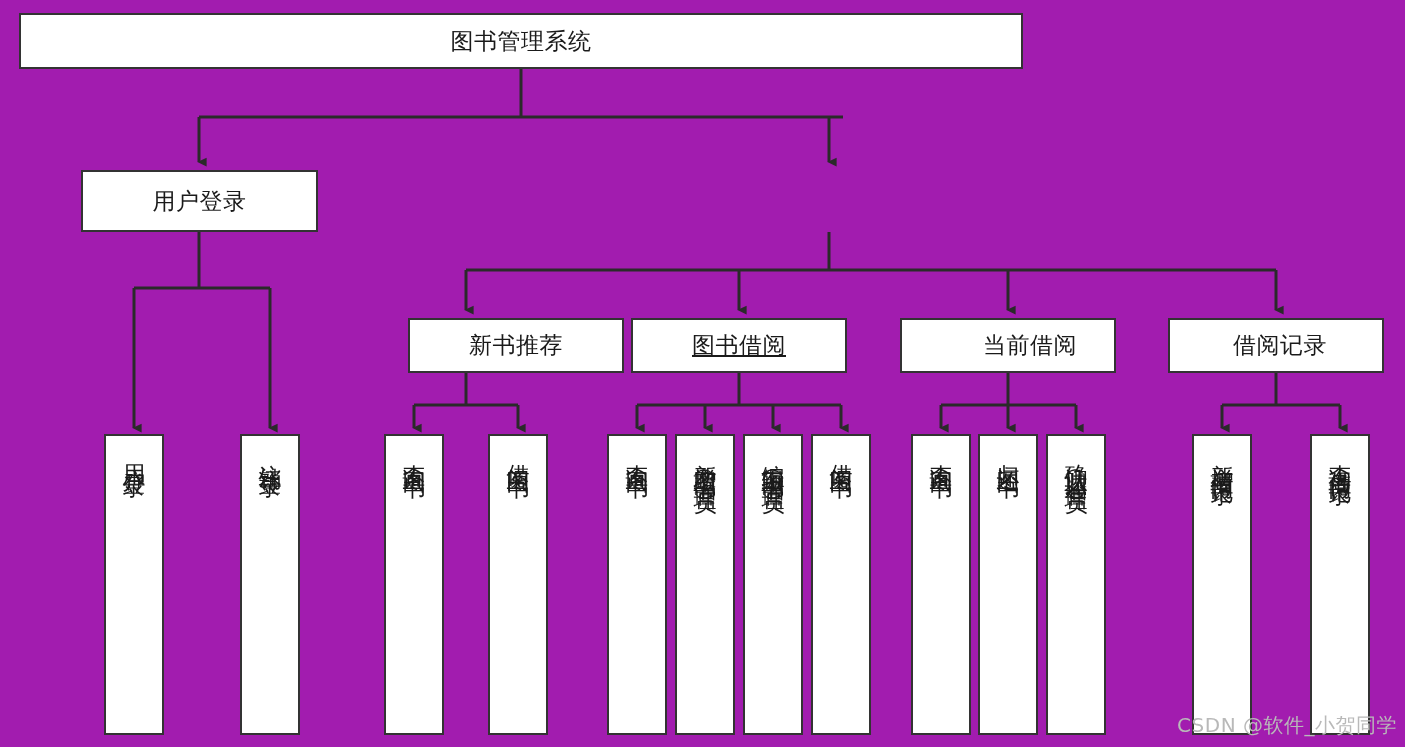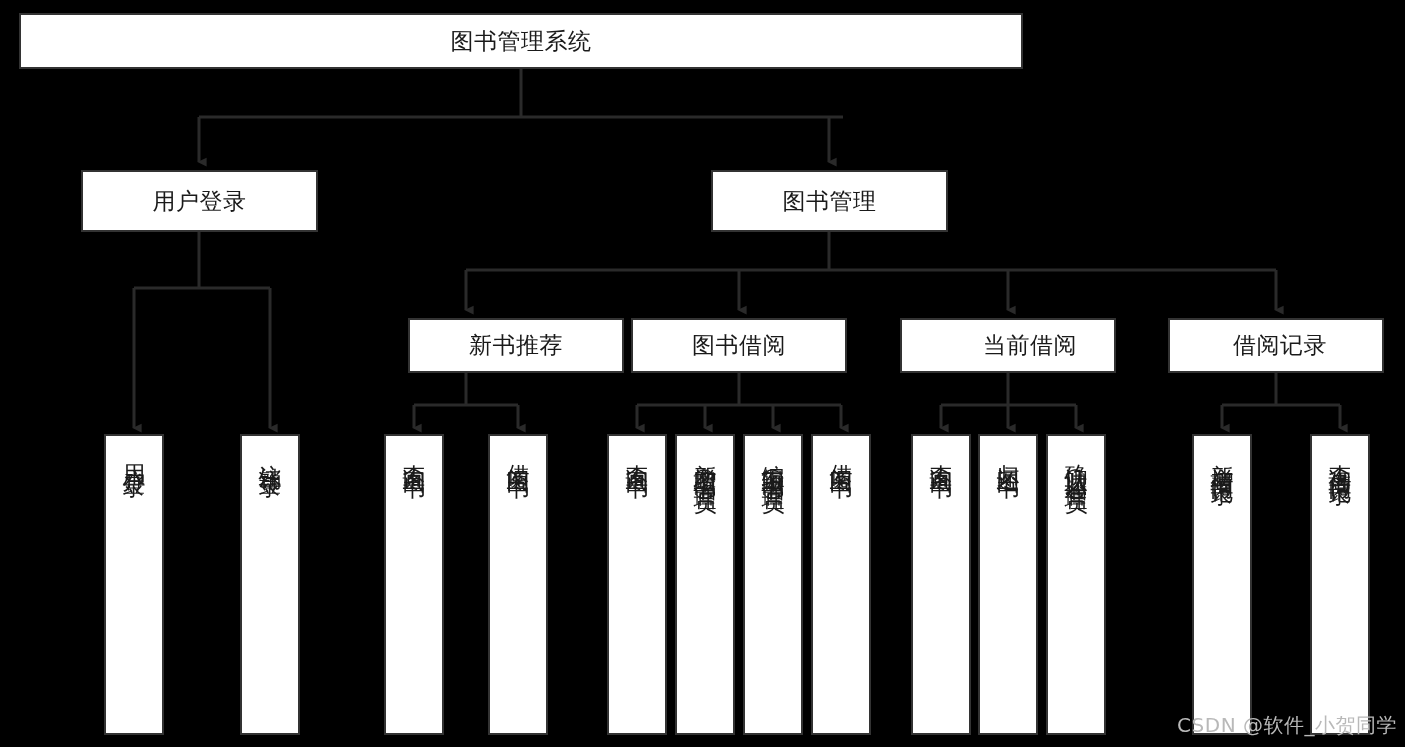--- a/index.html
+++ b/index.html
@@ -7,21 +7,21 @@
     padding: 0;
     background: #ffffff;
   }
   body {
     font-family: "DejaVu Sans", "Liberation Sans", sans-serif;
   }
   #canvas {
     position: relative;
     width: 1405px;
     height: 747px;
-    background: #000000;
+    background: #a21caf;
     overflow: hidden;
   }
   #edges {
     position: absolute;
     left: 0;
     top: 0;
     width: 1405px;
     height: 747px;
   }
   .node {
@@ -124,28 +124,25 @@
     </g>
   </svg>
 
   <div class="node h-node" style="left:19px; top:13px; width:1004px; height:56px;">
     <span class="node-label">图书管理系统</span>
   </div>
 
   <div class="node h-node" style="left:81px; top:170px; width:237px; height:62px;">
     <span class="node-label">用户登录</span>
   </div>
-  <div class="node h-node" style="left:711px; top:170px; width:237px; height:62px;">
-    <span class="node-label">图书管理</span>
-  </div>
 
   <div class="node h-node" style="left:362px; top:318px; width:216px; height:55px;margin-left:46px;">
     <span class="node-label">新书推荐</span>
   </div>
-  <div class="node h-node" style="left:631px; top:318px; width:216px; height:55px;">
+  <div class="node h-node" style="left:631px; top:318px; width:216px; height:55px;text-decoration:underline;">
     <span class="node-label">图书借阅</span>
   </div>
   <div class="node h-node" style="left:900px; top:318px; width:216px; height:55px;padding-left:44px;">
     <span class="node-label">当前借阅</span>
   </div>
   <div class="node h-node" style="left:1168px; top:318px; width:216px; height:55px;padding-left:8px;">
     <span class="node-label">借阅记录</span>
   </div>
 
   <div class="node v-node" style="left:104px; top:434px; width:60px; height:301px;">

